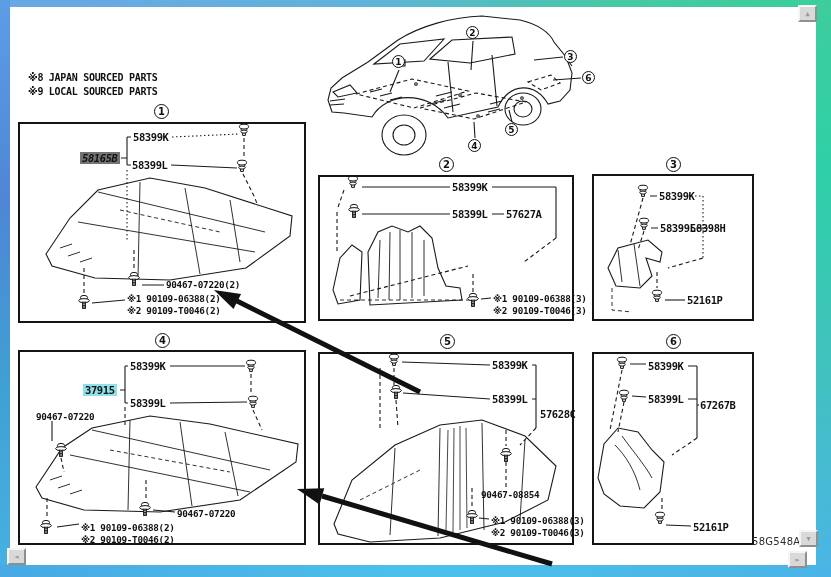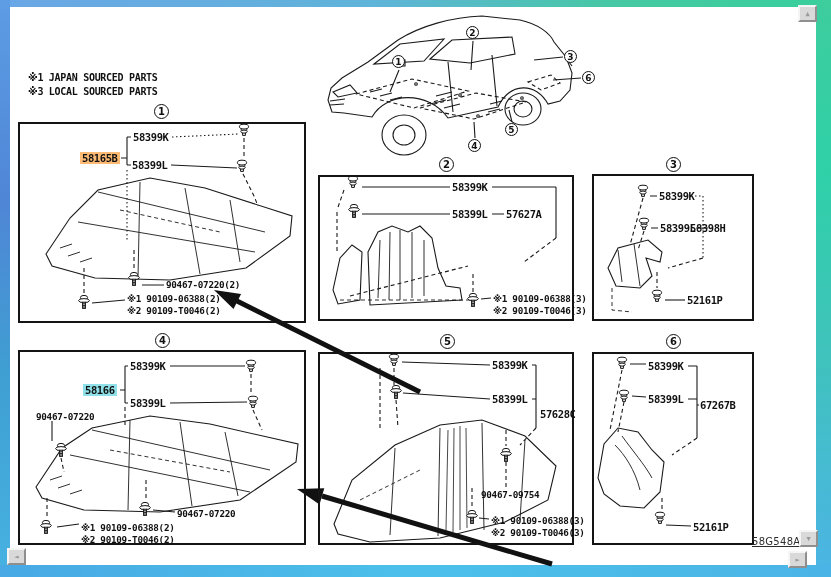--- a/index.html
+++ b/index.html
@@ -186,22 +186,22 @@
     <g fill="#111" stroke="none">
       <polygon points="214,290 233.5,309.1 241.1,293.9"></polygon>
       <line x1="237" y1="301" x2="420" y2="392" stroke="#111" stroke-width="5"></line>
     </g>
     <g fill="#111" stroke="none">
       <polygon points="297,489 319.5,504.5 324.3,488.2"></polygon>
       <line x1="322" y1="496" x2="552" y2="564" stroke="#111" stroke-width="5"></line>
     </g>
   </svg>
 
-  <div class="legend" style="left:28px;top:72px;">※1 JAPAN SOURCED PARTS</div>
-  <div class="legend" style="left:28px;top:86px;">※3 LOCAL SOURCED PARTS</div>
+  <div class="legend" style="left:28px;top:72px;">※8 JAPAN SOURCED PARTS</div>
+  <div class="legend" style="left:28px;top:86px;">※9 LOCAL SOURCED PARTS</div>
 
   <div class="badge sm" style="left:392px;top:55px;">1</div>
   <div class="badge sm" style="left:466px;top:26px;">2</div>
   <div class="badge sm" style="left:564px;top:50px;">3</div>
   <div class="badge sm" style="left:468px;top:139px;">4</div>
   <div class="badge sm" style="left:505px;top:123px;">5</div>
   <div class="badge sm" style="left:582px;top:71px;">6</div>
 
   <div class="badge" style="left:154px;top:104px;">1</div>
   <div class="badge" style="left:439px;top:157px;">2</div>
@@ -211,58 +211,58 @@
   <div class="badge" style="left:666px;top:334px;">6</div>
 
   <div class="panelbox" style="left:18px;top:122px;width:288px;height:201px;"></div>
   <div class="panelbox" style="left:318px;top:175px;width:256px;height:146px;"></div>
   <div class="panelbox" style="left:592px;top:174px;width:162px;height:147px;"></div>
   <div class="panelbox" style="left:18px;top:350px;width:288px;height:195px;"></div>
   <div class="panelbox" style="left:318px;top:352px;width:256px;height:193px;"></div>
   <div class="panelbox" style="left:592px;top:352px;width:162px;height:193px;"></div>
 
   <div class="lbl" style="left:133px;top:131px;">58399K</div>
-  <div class="lbl hl" style="left: 80px; top: 152px; background: #fdba74;">58165B</div>
+  <div class="lbl hl" style="left: 80px; top: 152px; background: #737373; font-style: italic;">58165B</div>
   <div class="lbl" style="left:132px;top:159px;">58399L</div>
   <div class="lbl sm" style="left:166px;top:279px;">90467-07220(2)</div>
   <div class="lbl sm" style="left:127px;top:293px;">※1 90109-06388(2)</div>
   <div class="lbl sm" style="left:127px;top:305px;">※2 90109-T0046(2)</div>
 
   <div class="lbl" style="left:452px;top:181px;">58399K</div>
   <div class="lbl" style="left:452px;top:208px;">58399L</div>
   <div class="lbl" style="left:506px;top:208px;">57627A</div>
   <div class="lbl sm" style="left:493px;top:293px;">※1 90109-06388(3)</div>
   <div class="lbl sm" style="left:493px;top:305px;">※2 90109-T0046(3)</div>
 
   <div class="lbl" style="left:659px;top:190px;">58399K</div>
   <div class="lbl" style="left:660px;top:222px;">58399L</div>
   <div class="lbl" style="left:690px;top:222px;">58398H</div>
   <div class="lbl" style="left:687px;top:294px;">52161P</div>
 
   <div class="lbl" style="left:130px;top:360px;">58399K</div>
-  <div class="lbl hl" style="left: 83px; top: 384px; background: rgb(143, 224, 232);">58166</div>
+  <div class="lbl hl" style="left: 83px; top: 384px; background: rgb(143, 224, 232);">37915</div>
   <div class="lbl" style="left:130px;top:397px;">58399L</div>
   <div class="lbl sm" style="left:36px;top:411px;">90467-07220</div>
   <div class="lbl sm" style="left:177px;top:508px;">90467-07220</div>
   <div class="lbl sm" style="left:81px;top:522px;">※1 90109-06388(2)</div>
   <div class="lbl sm" style="left:81px;top:534px;">※2 90109-T0046(2)</div>
 
   <div class="lbl" style="left:492px;top:359px;">58399K</div>
   <div class="lbl" style="left:492px;top:393px;">58399L</div>
   <div class="lbl" style="left:540px;top:408px;">57628C</div>
-  <div class="lbl sm" style="left:481px;top:489px;">90467-09754</div>
+  <div class="lbl sm" style="left:481px;top:489px;">90467-08854</div>
   <div class="lbl sm" style="left:491px;top:515px;">※1 90109-06388(3)</div>
   <div class="lbl sm" style="left:491px;top:527px;">※2 90109-T0046(3)</div>
 
   <div class="lbl" style="left:648px;top:360px;">58399K</div>
   <div class="lbl" style="left:648px;top:393px;">58399L</div>
   <div class="lbl" style="left:700px;top:399px;">67267B</div>
   <div class="lbl" style="left:693px;top:521px;">52161P</div>
 
-  <div class="code" style="left:752px;top:536px;text-decoration:underline;">58G548A</div>
+  <div class="code" style="left:752px;top:536px;">58G548A</div>
 
   <div class="scrollbtn" style="left:798px;top:5px;">
     <span>▲</span>
   </div>
   <div class="scrollbtn" style="left:799px;top:530px;">
     <span>▼</span>
   </div>
   <div class="scrollbtn" style="left:7px;top:548px;">
     <span>◄</span>
   </div>

